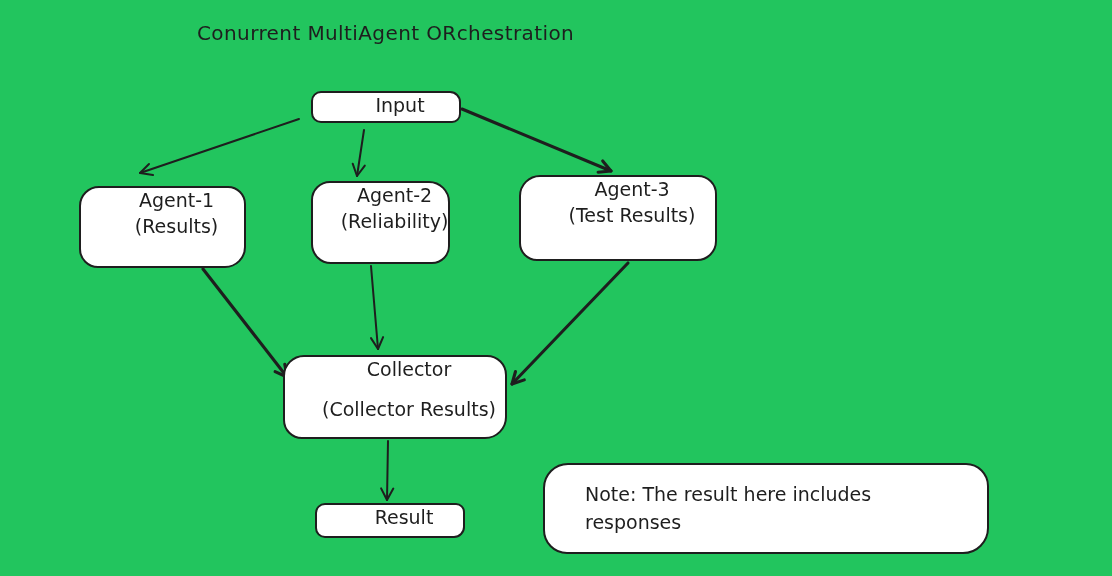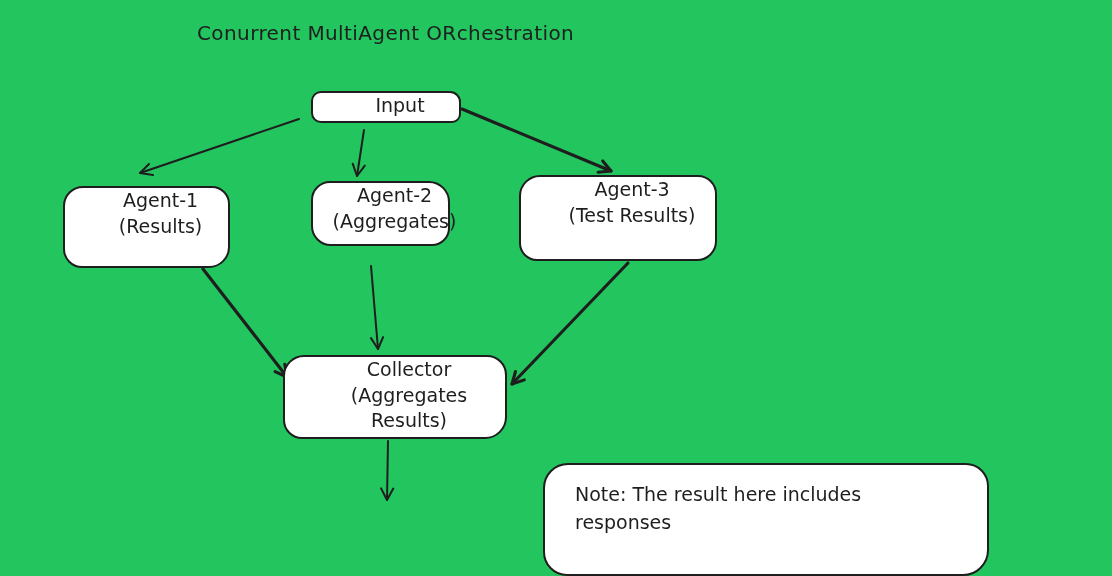--- a/index.html
+++ b/index.html
@@ -40,32 +40,32 @@
     flex-direction: column;
     align-items: center;
     justify-content: flex-start;
     text-align: center;
     font-size: 19px;
     line-height: 1.35;
     box-sizing: border-box;
     padding-left: 28px;
   }
   .node-input     { left: 311px; top: 91px;  width: 150px; height: 32px;  border-radius: 10px 11px 9px 10px; }
-  .node-agent1    { left: 63px;  top: 186px; width: 167px; height: 82px;  border-radius: 20px 18px 21px 19px; }
-  .node-agent2    { left: 311px; top: 181px; width: 139px; height: 65px;  border-radius: 19px 21px 18px 20px; }
+  .node-agent1    { left: 79px;  top: 186px; width: 167px; height: 82px;  border-radius: 20px 18px 21px 19px; }
+  .node-agent2    { left: 311px; top: 181px; width: 139px; height: 83px;  border-radius: 19px 21px 18px 20px; }
   .node-agent3    { left: 519px; top: 175px; width: 198px; height: 86px;  border-radius: 21px 19px 20px 18px; }
-  .node-collector { left: 283px; top: 355px; width: 224px; height: 84px;  border-radius: 21px 20px 22px 19px; }
+  .node-collector { left: 283px; top: 355px; width: 224px; height: 84px;  border-radius: 21px 20px 22px 19px; gap: 14px; }
   .node-result    { left: 315px; top: 503px; width: 150px; height: 35px;  border-radius: 10px 9px 11px 10px; }
   .node-note {
-    left: 543px; top: 463px; width: 446px; height: 113px;
+    left: 543px; top: 463px; width: 446px; height: 91px;
     border-radius: 25px 23px 26px 24px;
     align-items: flex-start;
     justify-content: flex-start;
     text-align: left;
-    padding: 16px 30px;
+    padding: 16px 40px;
     font-size: 19px;
     line-height: 1.45;
   }
   .node .label    { display: block; }
   .node .sublabel { display: block; }
 </style>
 </head>
 <body>
 
 <div class="canvas">
@@ -114,31 +114,34 @@
     <span class="label">Input</span>
   </div>
 
   <div class="node node-agent1">
     <span class="label">Agent-1</span>
     <span class="sublabel">(Results)</span>
   </div>
 
   <div class="node node-agent2">
     <span class="label">Agent-2</span>
-    <span class="sublabel">(Aggregates)</span>
+    <span class="sublabel">(Reliability)</span>
   </div>
 
   <div class="node node-agent3">
     <span class="label">Agent-3</span>
     <span class="sublabel">(Test Results)</span>
   </div>
 
   <div class="node node-collector">
     <span class="label">Collector</span>
-    <span class="sublabel">(Aggregates Results)</span>
+    <span class="sublabel">(Collector Results)</span>
   </div>
 
+  <div class="node node-result">
+    <span class="label">Result</span>
+  </div>
 
   <div class="node node-note">
     <span class="label">Note: The result here includes responses</span>
   </div>
 
 </div>
 
 </body></html>

